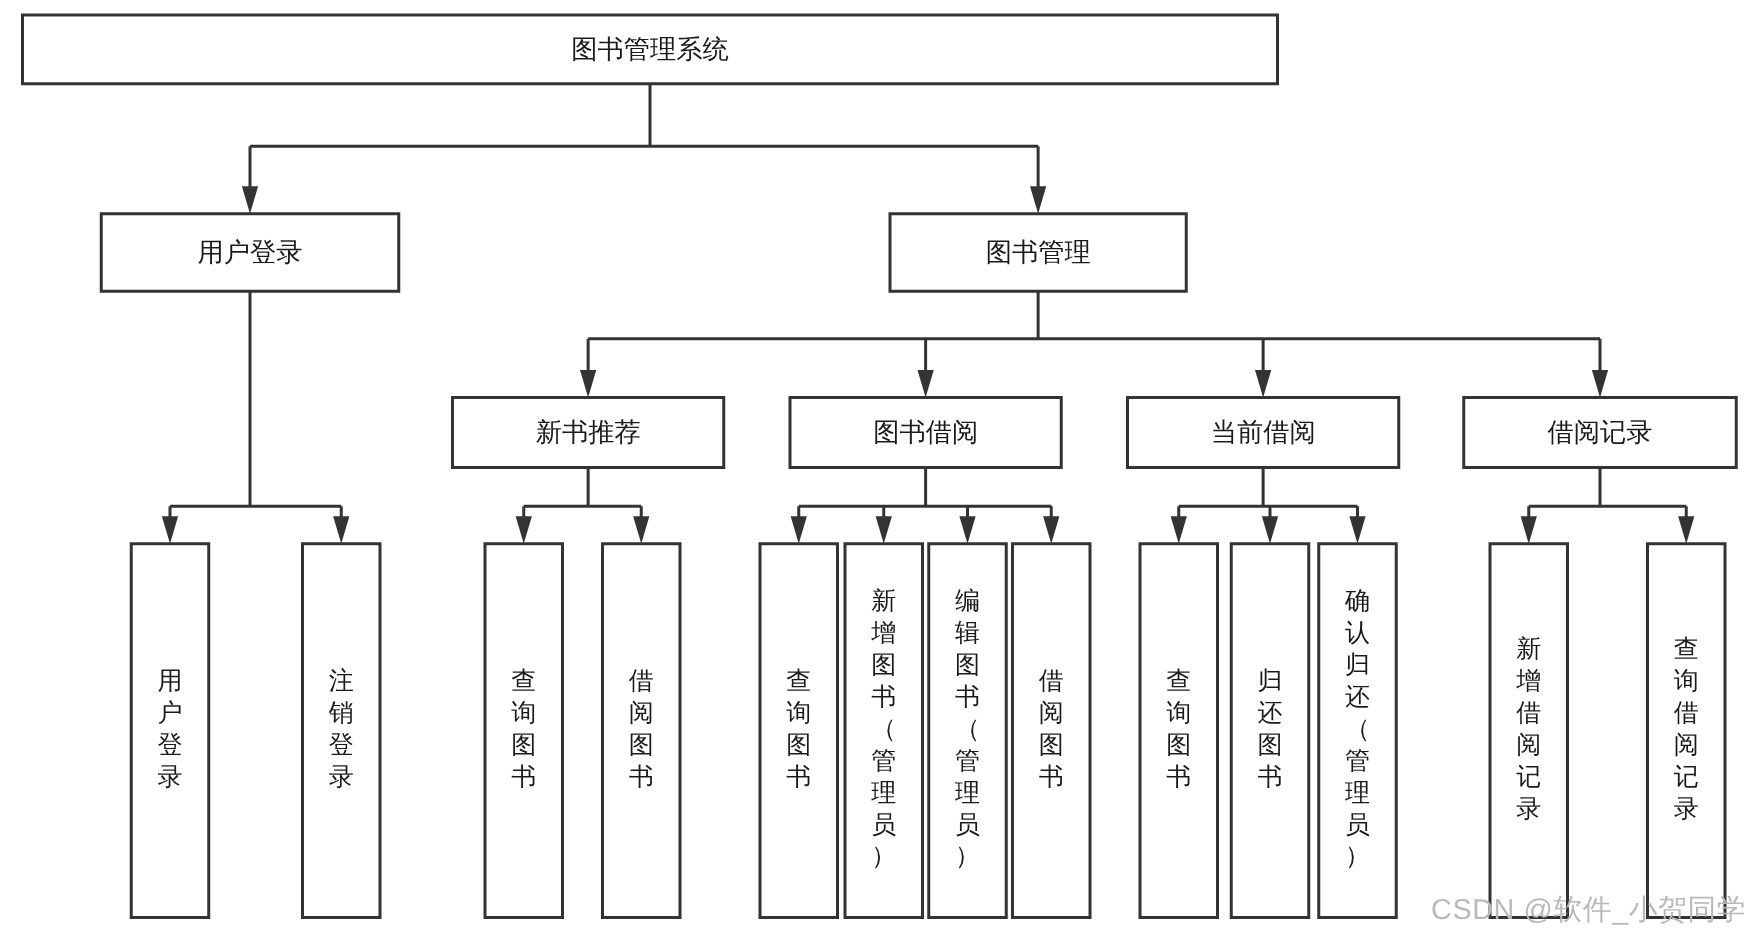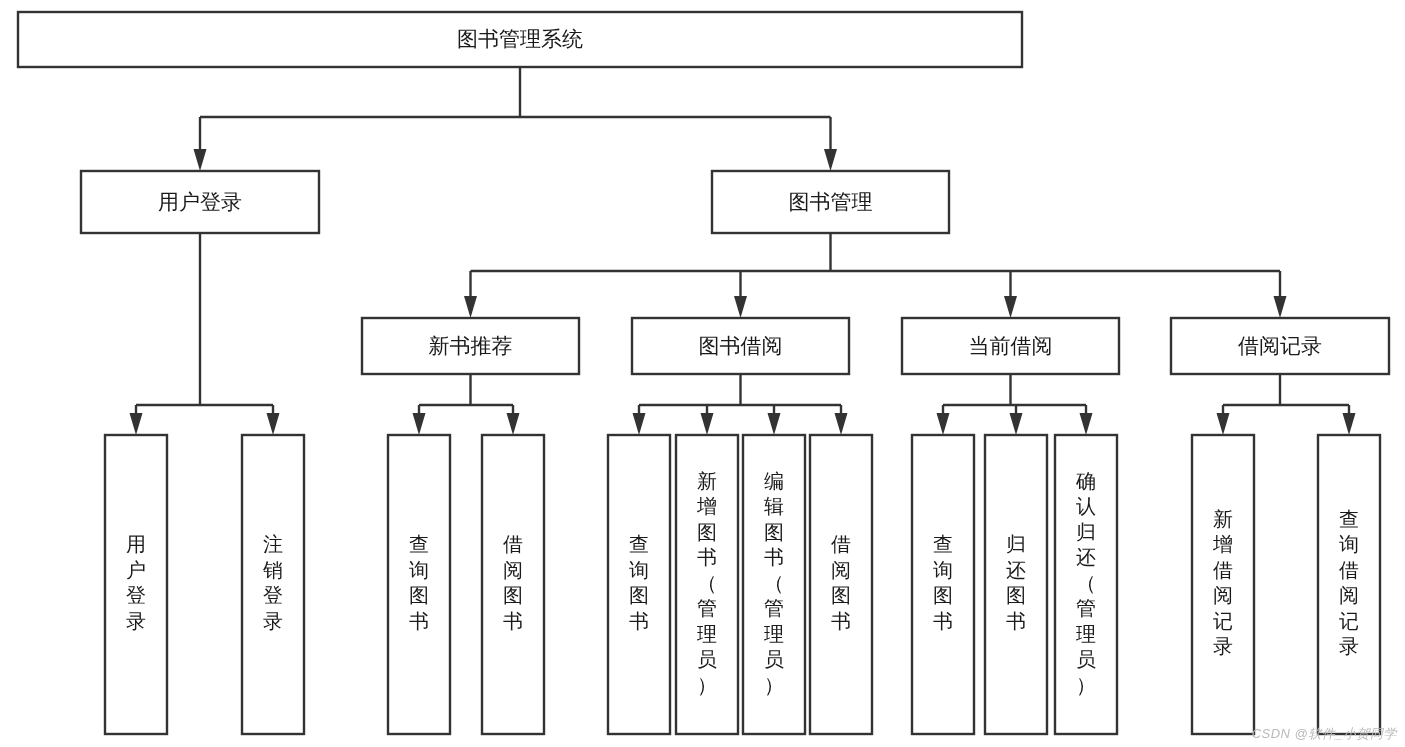--- a/index.html
+++ b/index.html
@@ -50,26 +50,25 @@
   }
   .edge-arrow {
     fill: #333333;
     stroke: none;
   }
   .watermark {
     position: absolute;
     right: 8px;
     bottom: 4px;
     font-family: "Liberation Sans", "DejaVu Sans", sans-serif;
-    font-size: 13px;
+    font-size: 23px;
     color: #b9b9b9;
     letter-spacing: 0.5px;
     white-space: nowrap;
     pointer-events: none;
-    font-style: italic;
   }
 </style>
 </head>
 <body>
 
 <div id="diagram-root">
   <svg class="diagram" viewBox="0 0 1405 747" xmlns="http://www.w3.org/2000/svg">
     <g id="edges-layer">
         <g>
           <path class="edge-line" d="M 520 67 L 520 117"></path>

